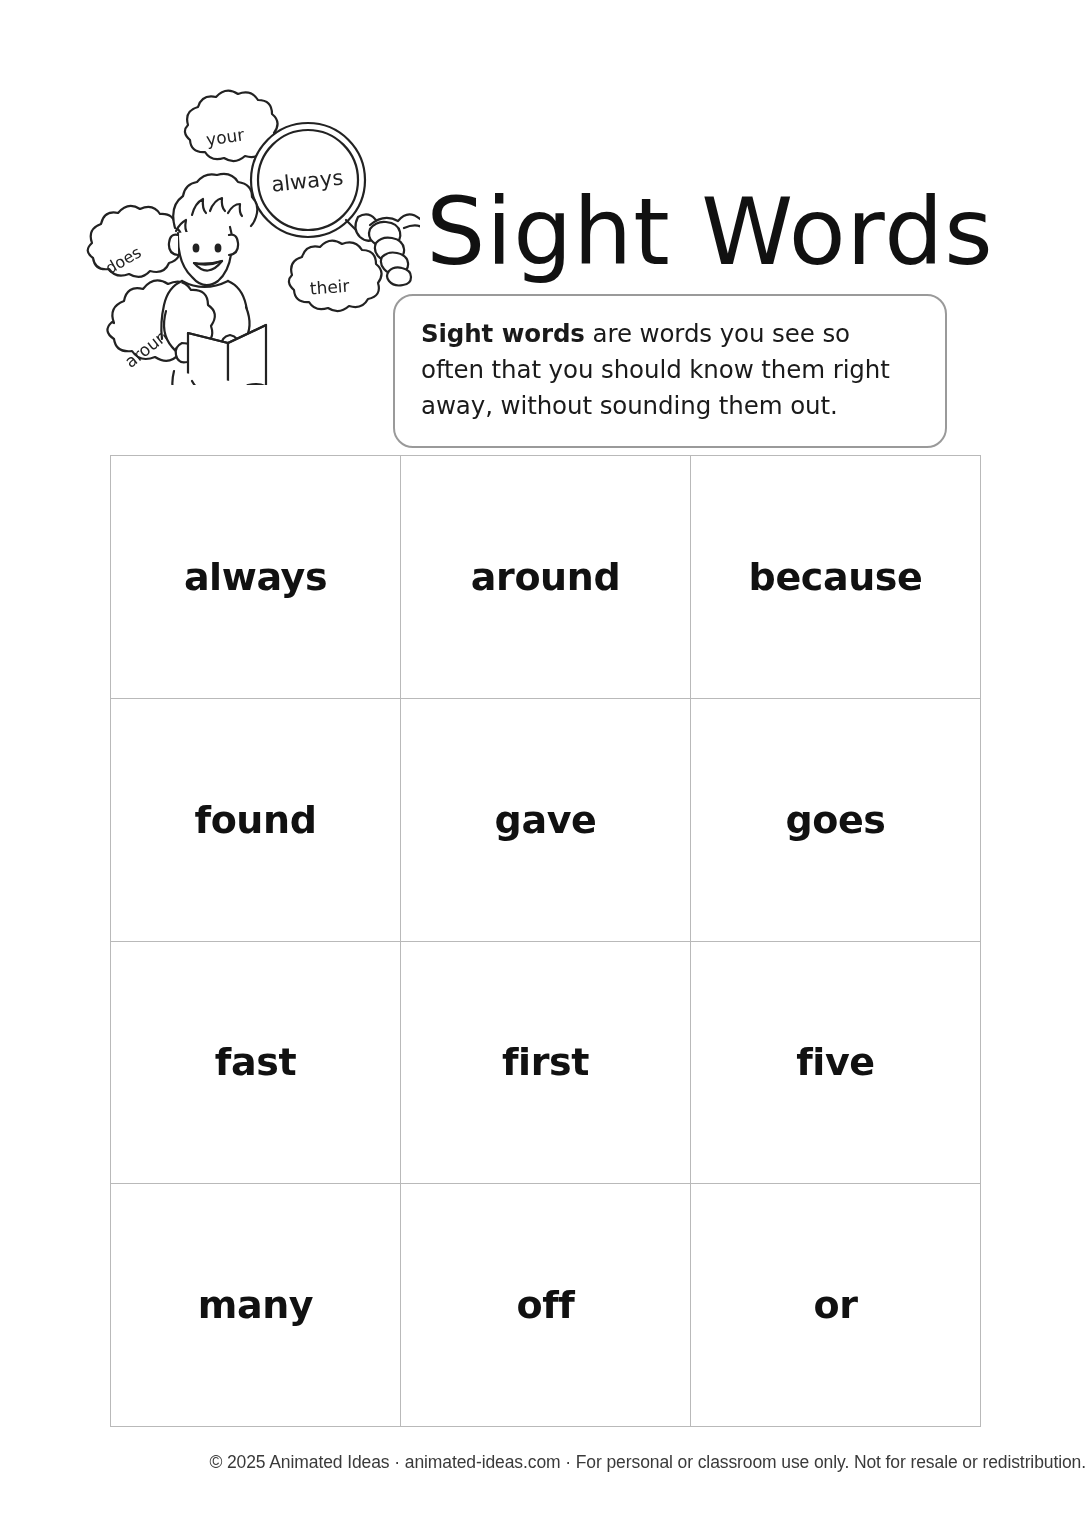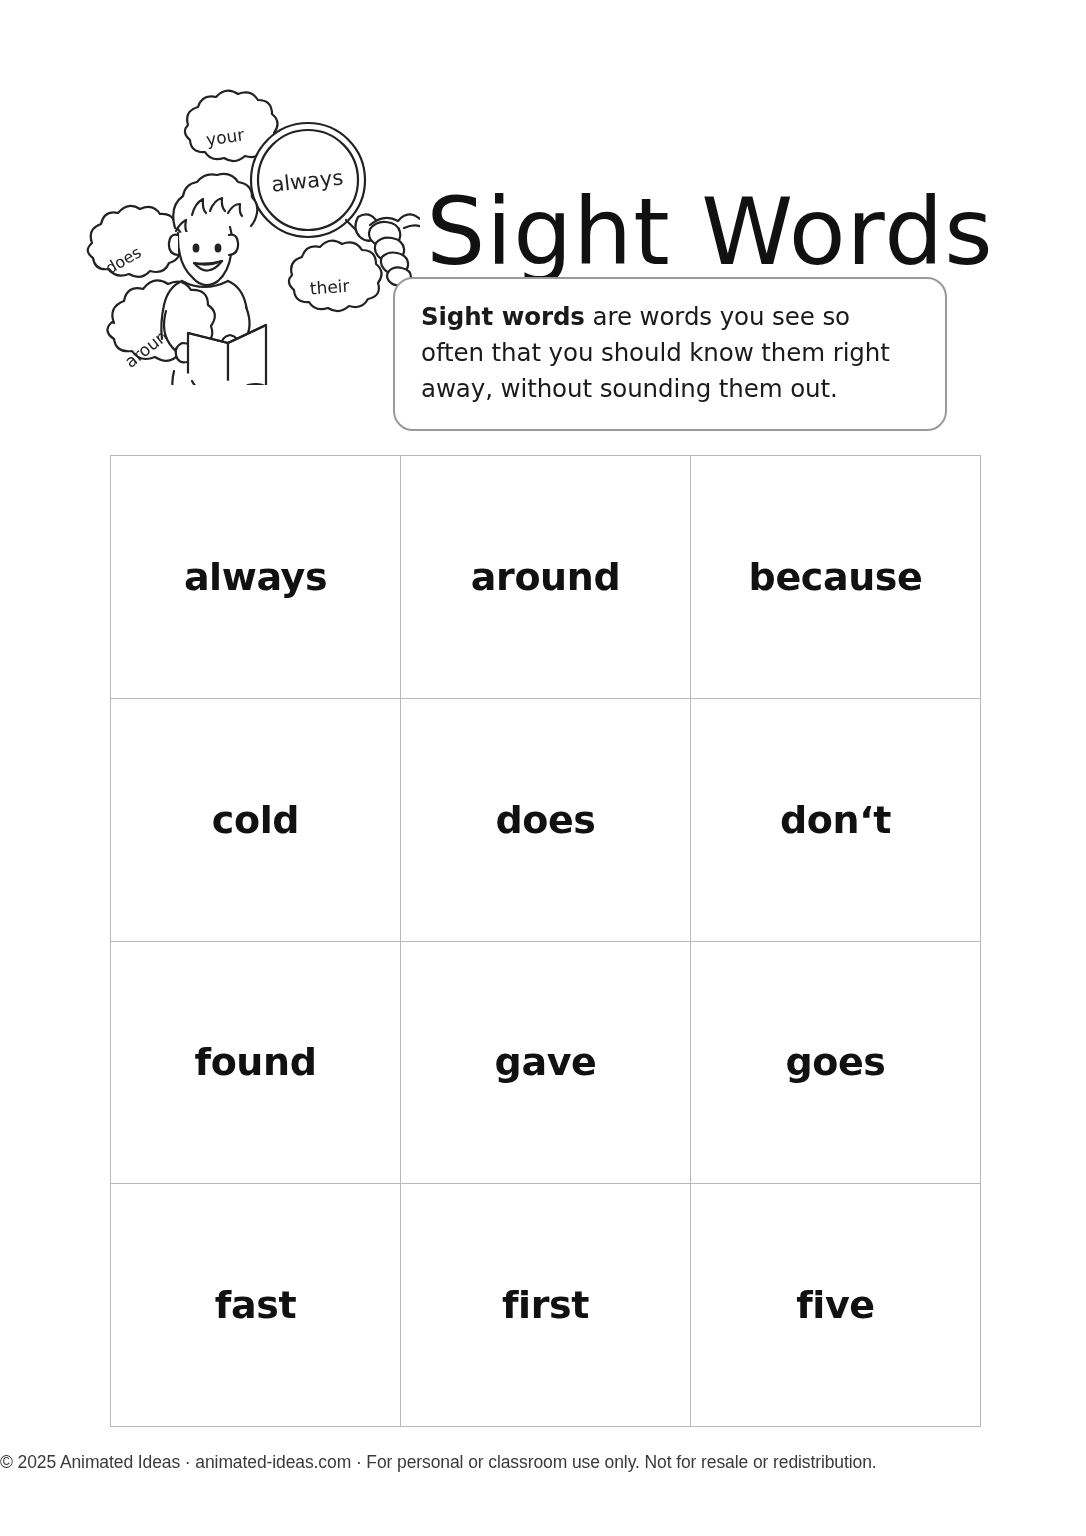--- a/index.html
+++ b/index.html
@@ -44,21 +44,21 @@
     font-weight: 400;
     letter-spacing: 1px;
     color: #111111;
     line-height: 1.05;
     white-space: nowrap;
   }
 
   .desc-box {
     position: absolute;
     left: 393px;
-    top: 277px;
+    top: 294px;
     width: 554px;
     box-sizing: border-box;
     border: 2px solid #9a9a9a;
     border-radius: 20px;
     background: #ffffff;
     padding: 20px 26px 22px 26px;
   }
   .desc-text {
     font-family: "DejaVu Sans", sans-serif;
     font-size: 24.5px;
@@ -93,21 +93,21 @@
     color: #111111;
     letter-spacing: -0.4px;
   }
 
   
   .footer {
     position: absolute;
     left: 0;
     top: 1452px;
     width: 1086px;
-    text-align: left;
+    text-align: right;
     font-family: "Liberation Sans", sans-serif;
     font-size: 17.5px;
     color: #3a3a3a;
     letter-spacing: -0.1px;
   }
 </style>
 </head>
 <body>
 
 <div class="header">
@@ -197,30 +197,30 @@
 </div>
 
 <table class="word-table">
   <tbody>
     <tr>
       <td><span class="word-cell">always</span></td>
       <td><span class="word-cell">around</span></td>
       <td><span class="word-cell">because</span></td>
     </tr>
     <tr>
-      <td><span class="word-cell">cold</span></td>
-      <td><span class="word-cell">does</span></td>
-      <td><span class="word-cell">don‘t</span></td>
-    </tr>
-    <tr>
       <td><span class="word-cell">found</span></td>
       <td><span class="word-cell">gave</span></td>
       <td><span class="word-cell">goes</span></td>
     </tr>
     <tr>
       <td><span class="word-cell">fast</span></td>
       <td><span class="word-cell">first</span></td>
       <td><span class="word-cell">five</span></td>
     </tr>
+    <tr>
+      <td><span class="word-cell">many</span></td>
+      <td><span class="word-cell">off</span></td>
+      <td><span class="word-cell">or</span></td>
+    </tr>
   </tbody>
 </table>
 
 <div class="footer">© 2025 Animated Ideas · animated-ideas.com · For personal or classroom use only. Not for resale or redistribution.</div>
 
 </body></html>

